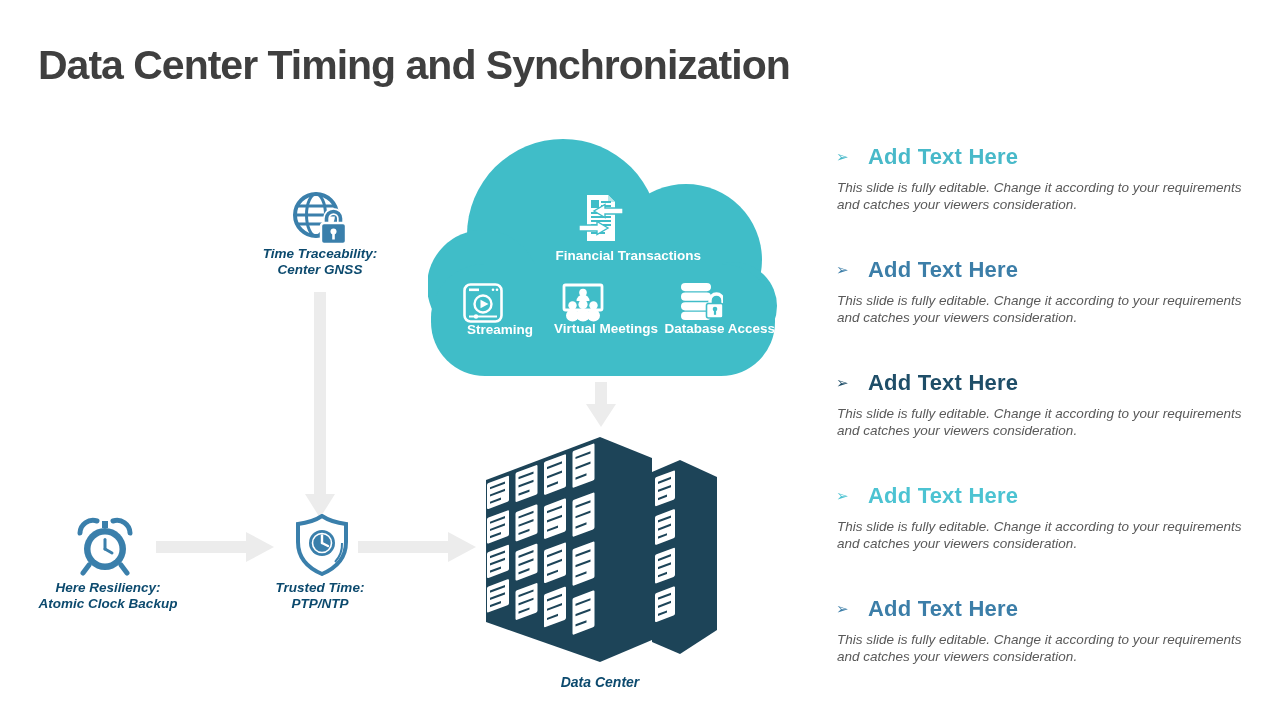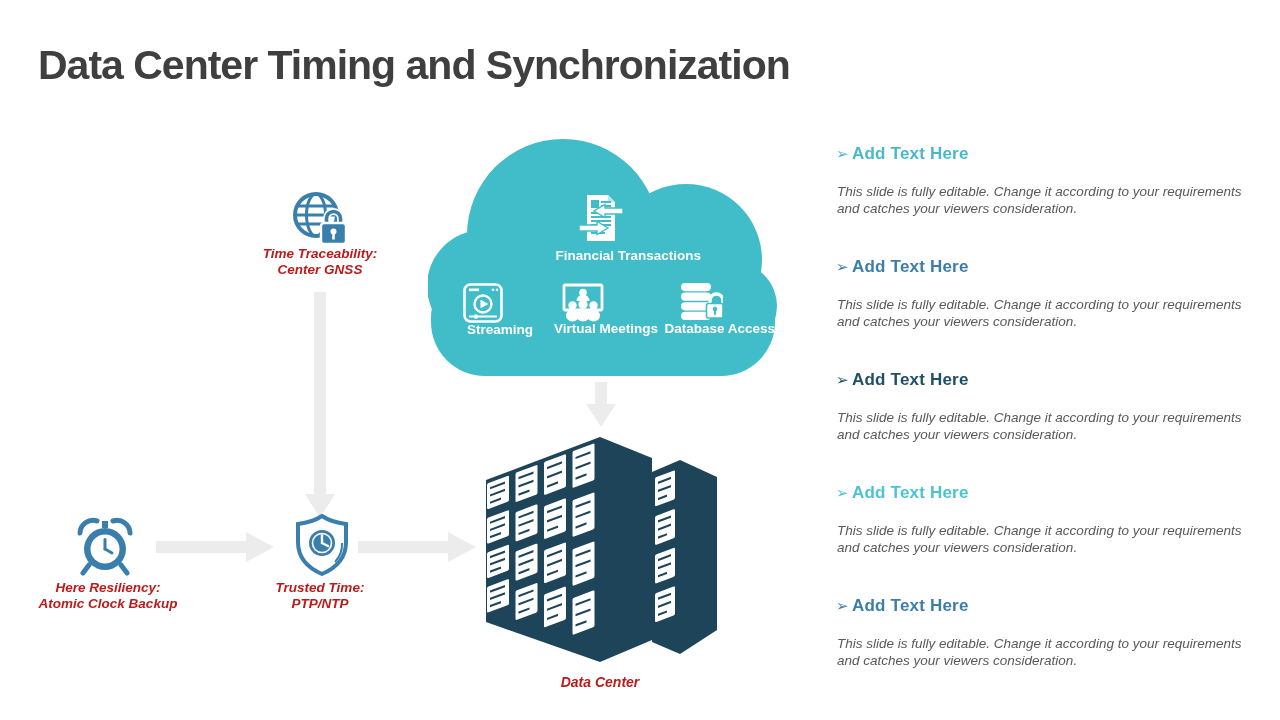--- a/index.html
+++ b/index.html
@@ -6,32 +6,32 @@
   .slide { position:relative; width:1280px; height:720px; background:#ffffff; overflow:hidden;
            font-family:"Liberation Sans", sans-serif;padding-left:45px; }
 
   .title { position:absolute; left:38px; top:42px; font-size:41px; font-weight:bold;
            color:#3f3f3f; letter-spacing:-1px; white-space:nowrap; }
 
   .abs { position:absolute; }
 
   
   .node-label { position:absolute; text-align:center; font-size:13.5px; font-weight:bold;
-                font-style:italic; color:#b91c1c; line-height:16px; }
+                font-style:italic; color:#0c4a6e; line-height:16px; }
 
   
   .cloud-label { position:absolute; text-align:right; color:#ffffff; font-weight:bold;
                  font-size:13.5px; line-height:15px; }
 
   
   .rp-item { position:absolute; left:836px; width:414px; }
   .rp-head { display:flex; align-items:center; }
   .rp-bullet { font-size:15px; width:16px; flex:0 0 16px; }
-  .rp-heading { font-size:17px; font-weight:bold; letter-spacing:0.2px; }
-  .rp-body { margin:20px 0 0 1px; font-size:13.5px; font-style:italic; color:#595959;
+  .rp-heading { font-size:22px; font-weight:bold; margin-left:16px; letter-spacing:0.2px; }
+  .rp-body { margin:10px 0 0 1px; font-size:13.5px; font-style:italic; color:#595959;
              line-height:16.5px; }
 </style>
 </head>
 <body>
 
 <div class="slide">
 
   <div class="title">Data Center Timing and Synchronization</div>
 
   <div class="abs" style="left:428px; top:138px; width:350px; height:242px;">

